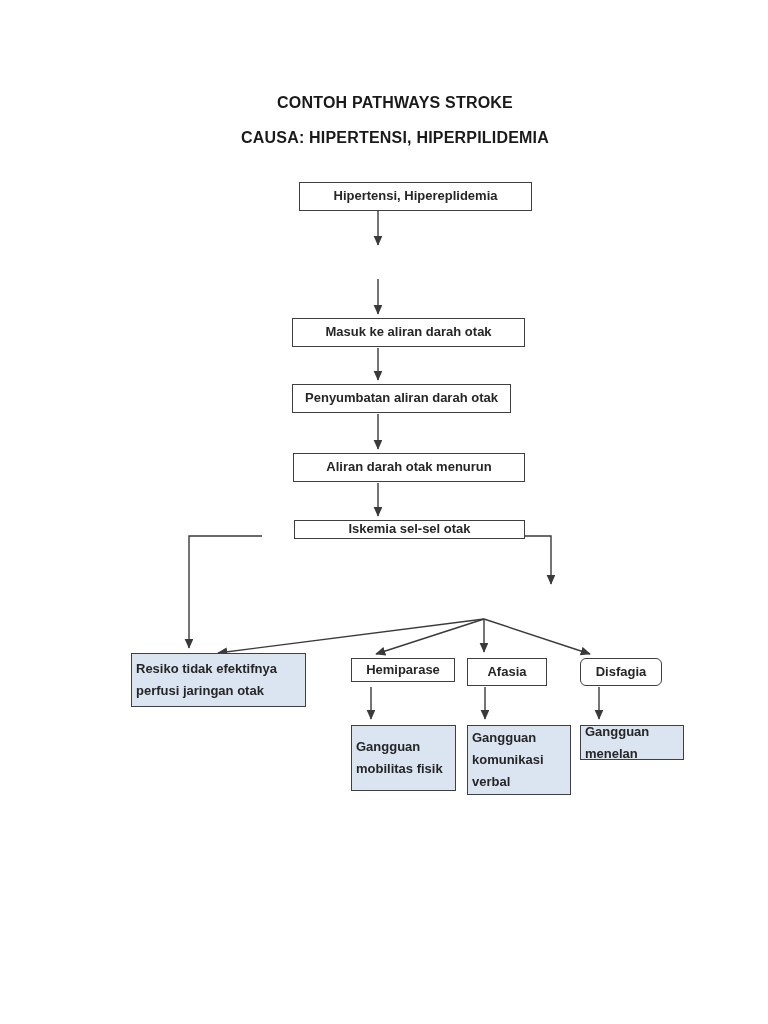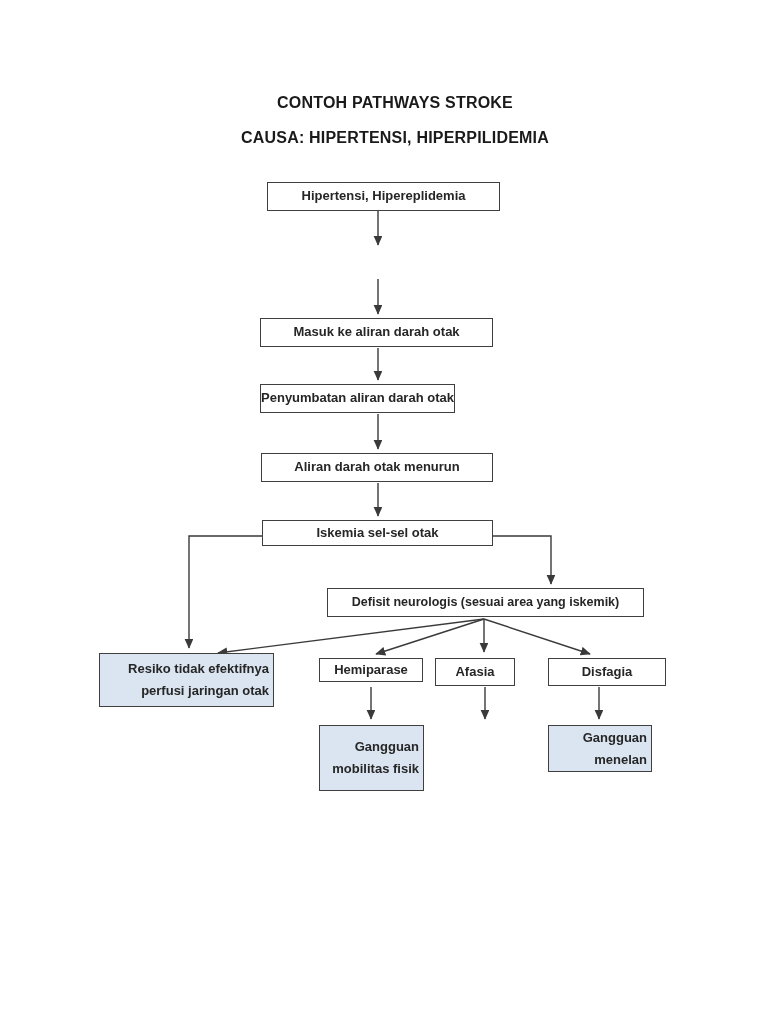--- a/index.html
+++ b/index.html
@@ -18,21 +18,21 @@
     white-space:nowrap;
   }
   #doc-title{top:94px;}
   #doc-subtitle{top:129px;}
 
   .node{
     position:absolute;box-sizing:border-box;
     border:1.5px solid var(--border);background:#ffffff;
     display:flex;align-items:center;justify-content:center;
     font-size:13px;font-weight:700;color:var(--text);
-    text-align:right;line-height:1.25;white-space:nowrap;
+    text-align:left;line-height:1.25;white-space:nowrap;margin-left:32px;
   }
   .node.highlight{
     background:var(--fill-highlight);
     white-space:normal;line-height:22px;padding:0 4px;
   }
   .node.small-font{font-size:12.5px;}
 
   #svg-connectors{position:absolute;left:0;top:0;pointer-events:none;}
   #svg-connectors line,#svg-connectors polyline{
     stroke:var(--arrow);stroke-width:1.4;fill:none;
@@ -66,34 +66,34 @@
     <line x1="371" y1="687" x2="371" y2="719" marker-end="url(#ah)"></line>
     <line x1="485" y1="687" x2="485" y2="719" marker-end="url(#ah)"></line>
     <line x1="599" y1="687" x2="599" y2="719" marker-end="url(#ah)"></line>
   </svg>
 
   <div class="node" style="left:267px;top:182px;width:233px;height:29px;">Hipertensi, Hipereplidemia</div>
 
 
   <div class="node" style="left:260px;top:318px;width:233px;height:29px;">Masuk ke aliran darah otak</div>
 
-  <div class="node" style="left:260px;top:384px;width:195px;height:29px;">Penyumbatan aliran darah otak</div>
+  <div class="node" style="left:260px;top:384px;width:219px;height:29px;">Penyumbatan aliran darah otak</div>
 
   <div class="node" style="left:261px;top:453px;width:232px;height:29px;">Aliran darah otak menurun</div>
 
-  <div class="node" style="left:262px;top:520px;width:231px;height:26px;">Iskemia sel-sel otak</div>
+  <div class="node" style="left:262px;top:520px;width:231px;height:19px;">Iskemia sel-sel otak</div>
 
-  <div class="node small-font" style="left:327px;top:588px;width:317px;height:29px;">Defisit neurologis (sesuai area yang iskemik)</div>
 
   <div class="node highlight" style="left:99px;top:653px;width:175px;height:54px;">Resiko tidak efektifnya perfusi jaringan otak</div>
 
   <div class="node" style="left:319px;top:658px;width:104px;height:24px;">Hemiparase</div>
 
   <div class="node" style="left:435px;top:658px;width:80px;height:28px;">Afasia</div>
 
-  <div class="node" style="left:548px;top:658px;width:118px;height:28px;">Disfagia</div>
+  <div class="node" style="left:548px;top:658px;width:82px;height:28px;border-radius:6px;">Disfagia</div>
 
   <div class="node highlight" style="left:319px;top:725px;width:105px;height:66px;">Gangguan mobilitas fisik</div>
 
+  <div class="node highlight" style="left:435px;top:725px;width:104px;height:70px;">Gangguan komunikasi verbal</div>
 
-  <div class="node highlight" style="left:548px;top:725px;width:104px;height:47px;">Gangguan menelan</div>
+  <div class="node highlight" style="left:548px;top:725px;width:104px;height:35px;">Gangguan menelan</div>
 
 </div>
 
 </body></html>

